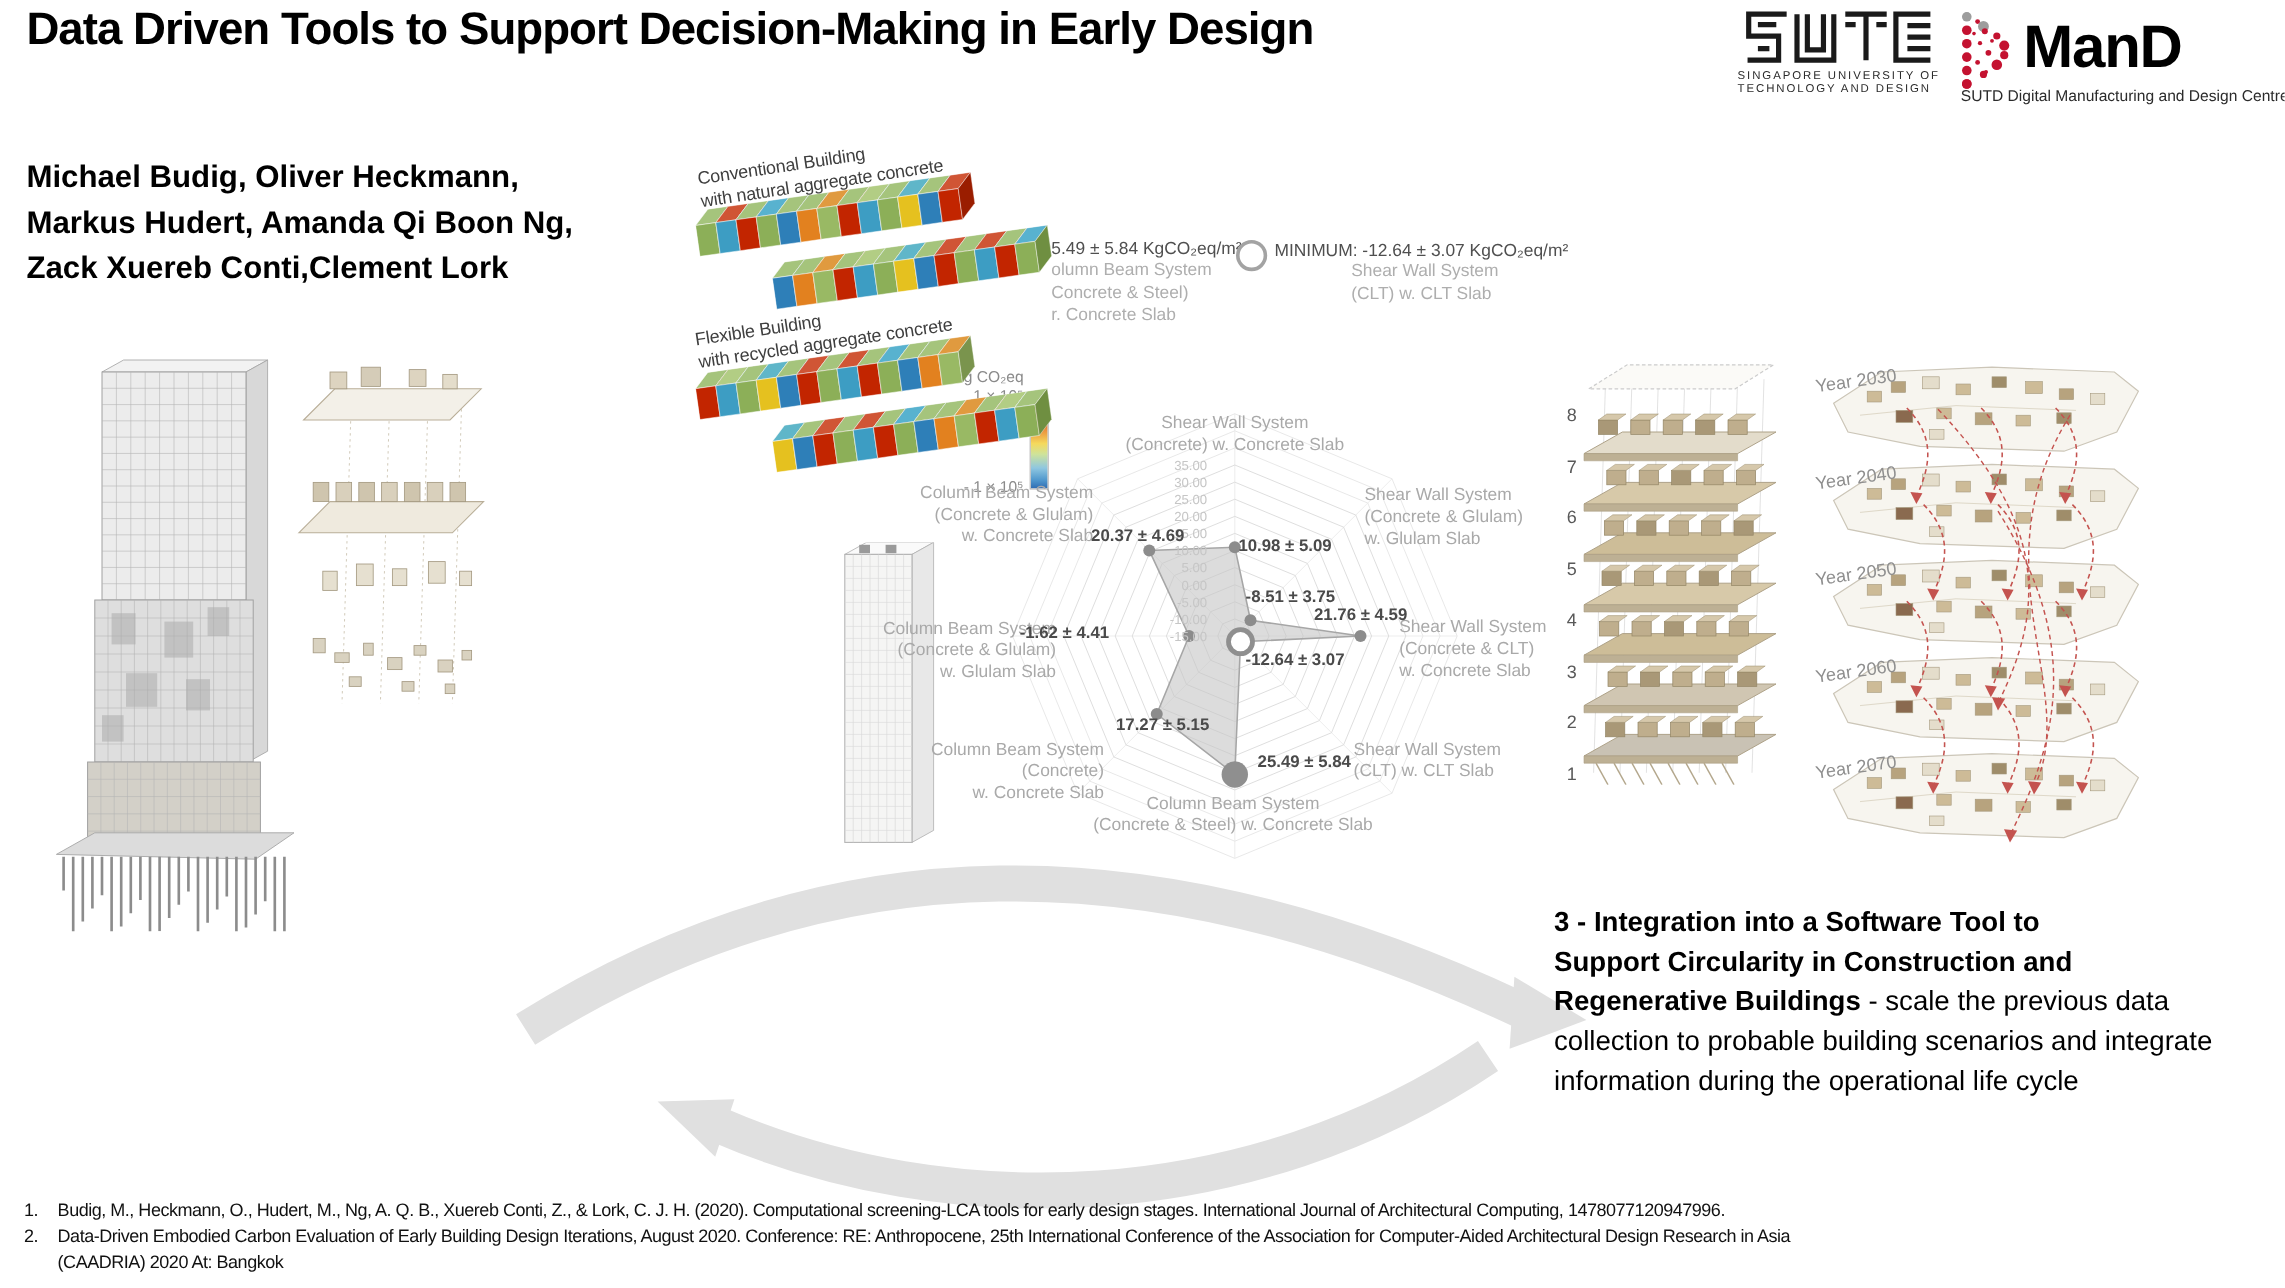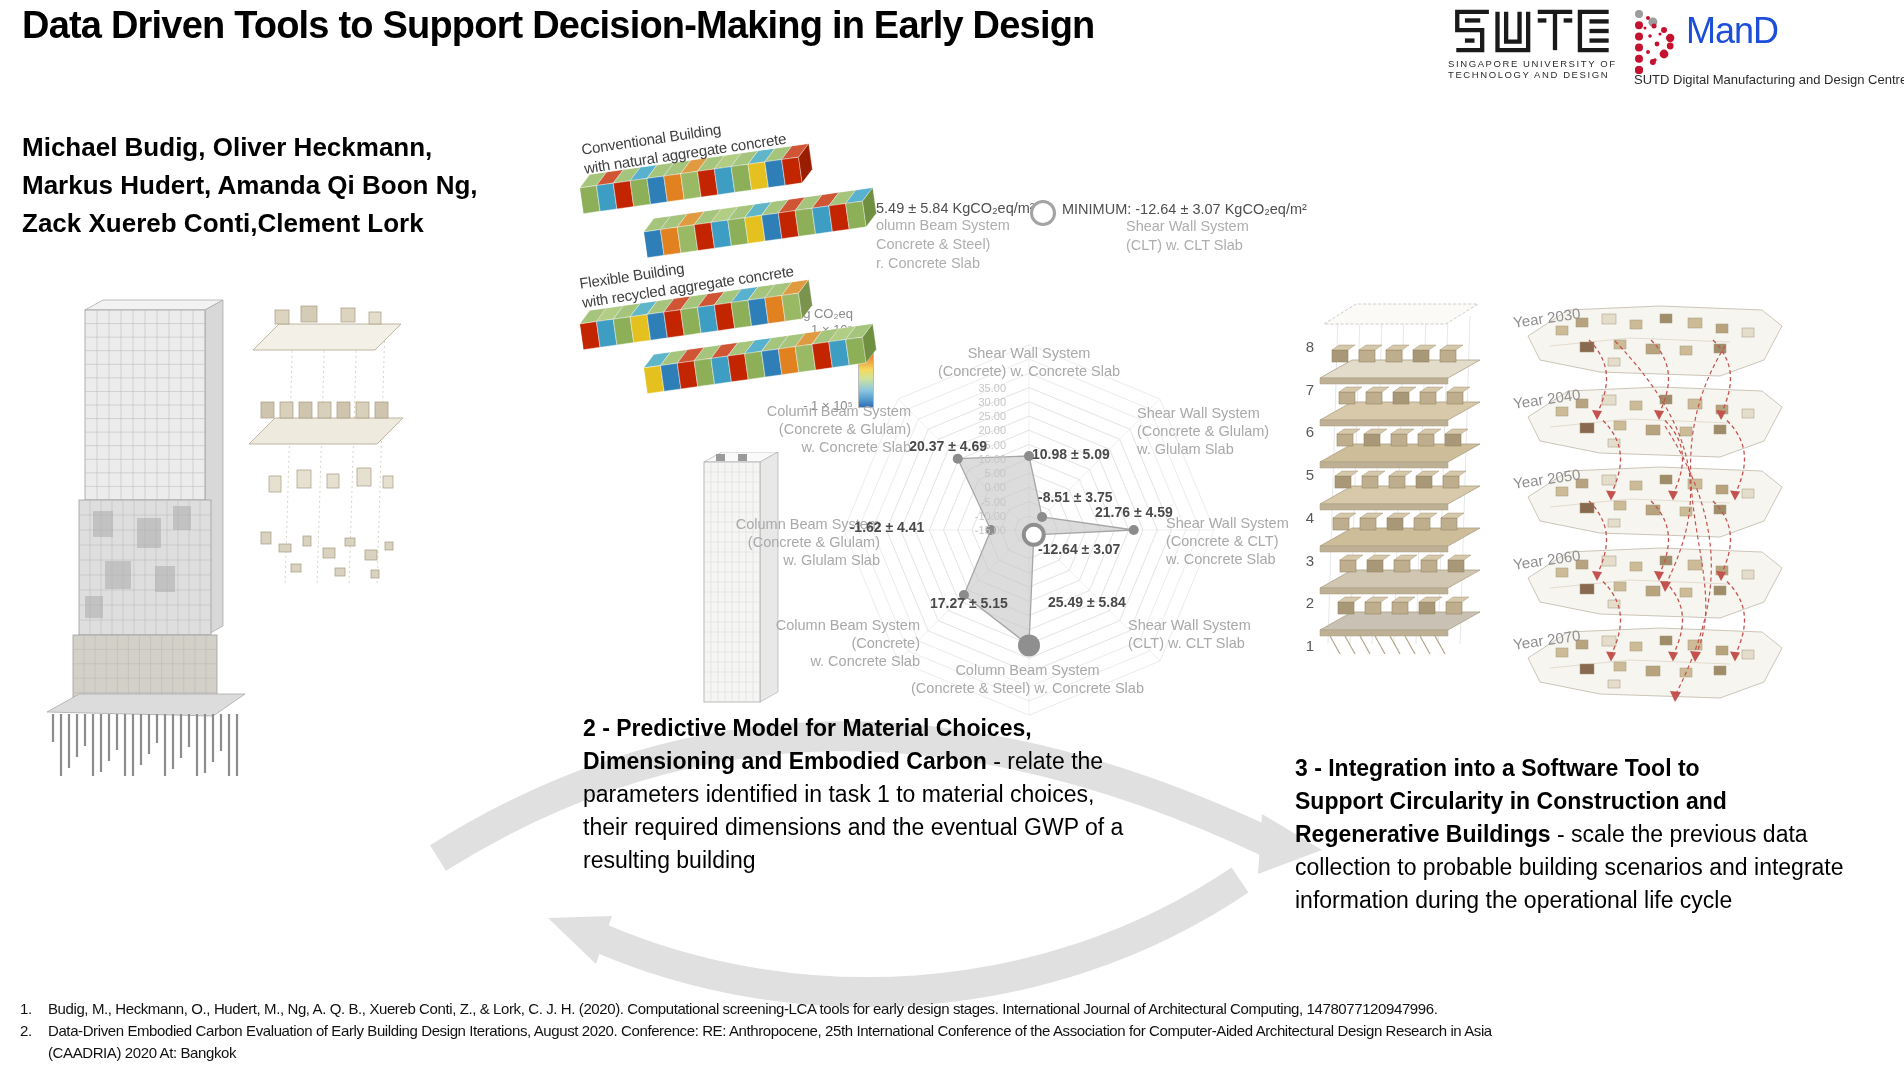--- a/index.html
+++ b/index.html
@@ -22,21 +22,21 @@
     background:linear-gradient(to bottom,#a83226 0%,#d44a2a 12%,#ea8f3c 28%,#f5d95c 45%,#cfe39a 58%,#8fc7e0 75%,#4f97cd 90%,#2f6db3 100%);}
   .min-circle{width:20px;height:20px;border:3.5px solid #a3a3a3;border-radius:50%;background:#fff;}
   .level-num{position:absolute;color:#595959;font-size:15px;width:20px;text-align:right;}
   .year-label{position:absolute;color:#8f8f8f;font-size:15px;transform:rotate(-8deg);
               transform-origin:left top;white-space:nowrap;z-index:2;}
   .refs{font-size:15px;letter-spacing:-0.4px;line-height:22px;color:#111;}
   .ref-row{display:flex;}
   .ref-num{width:28px;flex:0 0 28px;}
   .ref-text{width:1500px;}
   .sutd-caption{font-size:9.5px;letter-spacing:1.6px;color:#2b2b2b;white-space:nowrap;}
-  .dmand-word{font-size:36px;font-weight:normal;letter-spacing:-1px;color:#1d4ed8;white-space:nowrap;}
+  .dmand-word{font-size:50px;font-weight:bold;letter-spacing:-1px;color:#000000;white-space:nowrap;}
   .dmand-caption{font-size:13px;color:#2b2b2b;white-space:nowrap;}
   svg{display:block;}
   .strip{position:absolute;transform:rotate(-8deg);transform-origin:left top;z-index:1;}
 </style>
 </head>
 <body>
 
 <div id="stage">
 
   <svg class="abs" style="left:0;top:0;z-index:0;" width="1904" height="1073" viewBox="0 0 1904 1073">
@@ -534,21 +534,21 @@
       <div class="abs value-label" style="left:1038px;top:489px;">-8.51 ± 3.75</div>
       <div class="abs chart-label" style="left:1166px;top:514px;width:210px;text-align:left;">Shear Wall System
 (Concrete &amp; CLT)
 w. Concrete Slab</div>
       <div class="abs value-label" style="left:1095px;top:504px;">21.76 ± 4.59</div>
       <div class="abs chart-label" style="left:1128px;top:616px;width:210px;text-align:left;">Shear Wall System
 (CLT) w. CLT Slab</div>
       <div class="abs value-label" style="left:1038px;top:541px;">-12.64 ± 3.07</div>
       <div class="abs chart-label" style="left:905px;top:661px;width:245px;text-align:center;">Column Beam System
 (Concrete &amp; Steel) w. Concrete Slab</div>
-      <div class="abs value-label" style="left:1048px;top:594px;">25.49 ± 5.84</div>
+      <div class="abs value-label" style="left:1048px;top:626px;">25.49 ± 5.84</div>
       <div class="abs chart-label" style="left:720px;top:616px;width:200px;text-align:right;">Column Beam System
 (Concrete)
 w. Concrete Slab</div>
       <div class="abs value-label" style="left:930px;top:595px;">17.27 ± 5.15</div>
       <div class="abs chart-label" style="left:680px;top:515px;width:200px;text-align:right;">Column Beam System
 (Concrete &amp; Glulam)
 w. Glulam Slab</div>
       <div class="abs value-label" style="left:797px;top:519px;width:180px;text-align:center;">-1.62 ± 4.41</div>
       <div class="abs chart-label" style="left:711px;top:402px;width:200px;text-align:right;">Column Beam System
 (Concrete &amp; Glulam)
@@ -791,24 +791,20 @@
       <path d="M172 285.5 C 198 311.5, 190 337.5, 180 359.5" fill="none" stroke="#c4534f" stroke-width="1.3" stroke-dasharray="4,3"></path>
       <polygon points="180,365.5 175,355.5 185,356.5" fill="#c4534f"></polygon>
       <path d="M60 45 C 150 140, 150 210, 110 290" fill="none" stroke="#c4534f" stroke-width="1.2" stroke-dasharray="4,3"></path>
       <polygon points="110,296 105,285 116,286" fill="#c4534f"></polygon>
       <path d="M170 50 C 90 180, 180 280, 140 360" fill="none" stroke="#c4534f" stroke-width="1.2" stroke-dasharray="4,3"></path>
       <polygon points="140,366 135,355 146,356" fill="#c4534f"></polygon>
       <path d="M110 130 C 180 240, 160 320, 120 400" fill="none" stroke="#c4534f" stroke-width="1.2" stroke-dasharray="4,3"></path>
       <polygon points="120,406 115,395 126,396" fill="#c4534f"></polygon>
     </svg>
 
-  <div class="abs sec-text" style="left:583px;top:712px;width:552px;">
-    <span class="sec-bold">2 - Predictive Model for Material Choices,
-Dimensioning and Embodied Carbon</span><span> - relate the parameters identified in task 1 to material choices, their required dimensions and the eventual GWP of a resulting building</span>
-  </div>
   <div class="abs sec-text" style="left:1295px;top:752px;width:560px;">
     <span class="sec-bold">3 - Integration into a Software Tool to
 Support Circularity in Construction and
 Regenerative Buildings</span><span> - scale the previous data collection to probable building scenarios and integrate information during the operational life cycle</span>
   </div>
 
   <div class="abs refs" id="refs" style="left:20px;top:998px;width:1580px;z-index:3;">
       <div class="ref-row">
         <span class="ref-num">1.</span>
         <span class="ref-text">Budig, M., Heckmann, O., Hudert, M., Ng, A. Q. B., Xuereb Conti, Z., &amp; Lork, C. J. H. (2020). Computational screening-LCA tools for early design stages. International Journal of Architectural Computing, 1478077120947996.</span>

